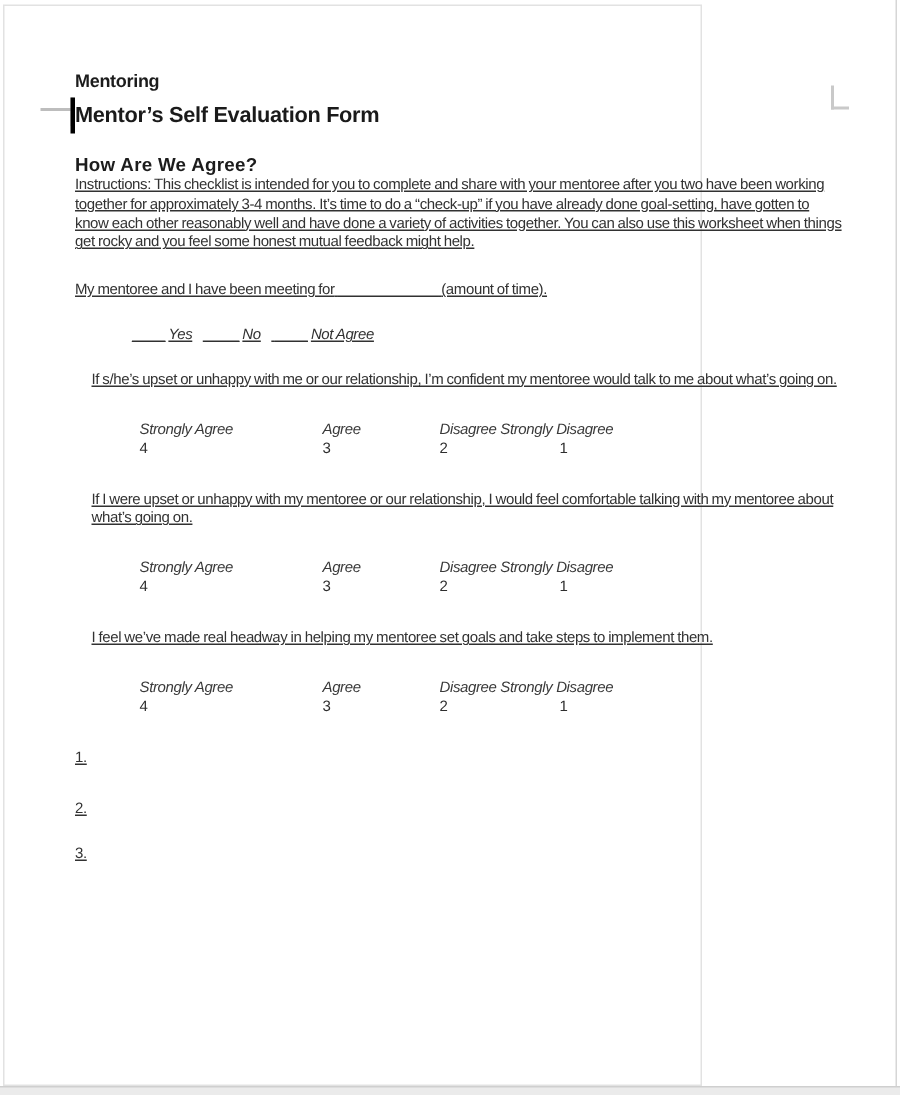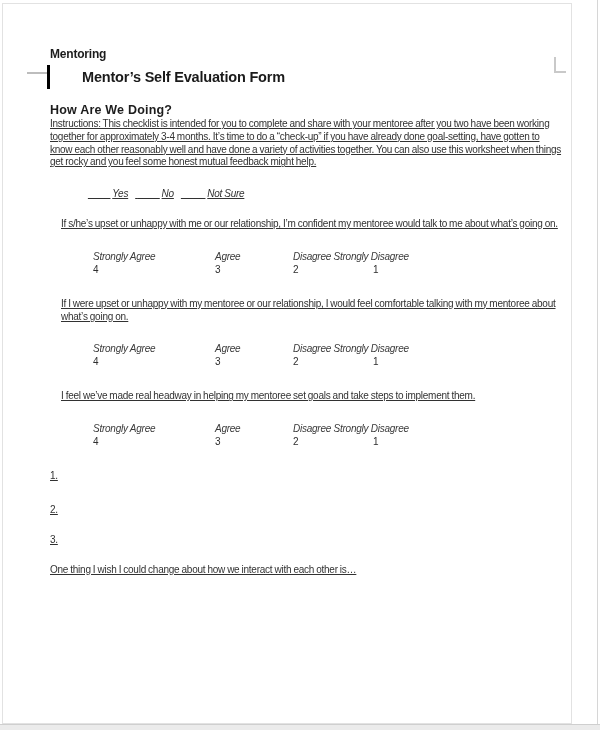--- a/index.html
+++ b/index.html
@@ -8,21 +8,21 @@
     width: 600px;
     height: 730px;
     background: #ffffff;
     font-family: "Liberation Sans", "DejaVu Sans", sans-serif;
     overflow: hidden;
   }
   .page {
     position: absolute;
     left: 2px;
     top: 3px;
-    width: 570px;
+    width: 466px;
     height: 721px;
     background: #ffffff;
     border: 1px solid #e2e2e2;
     box-sizing: border-box;
   }
   .outer-edge-right {
     position: absolute;
     right: 2px;
     top: 0;
     width: 1px;
@@ -84,21 +84,20 @@
     letter-spacing: -0.2px;
   }
   .title {
     position: relative;
     font-size: 14.5px;
     font-weight: bold;
     color: #1a1a1a;
     line-height: 18px;
     margin: 0 0 17px 0;
     letter-spacing: -0.2px;
-    padding-left: 32px;
   }
   .caret {
     position: absolute;
     left: -3px;
     top: -3px;
     width: 3px;
     height: 24px;
     background: #000000;
   }
   .heading {
@@ -162,29 +161,34 @@
 
   <div class="content">
 
     <div class="kicker">Mentoring</div>
 
     <div class="title">
       <span class="caret"></span>
       <span>Mentor’s Self Evaluation Form</span>
     </div>
 
-    <div class="heading">How Are We Doing?</div>
+    <div class="heading">How Are We Agree?</div>
 
     <p class="instructions">Instructions: This checklist is intended for you to complete and share with your mentoree after you two have been working together for approximately 3-4 months. It’s time to do a “check-up” if you have already done goal-setting, have gotten to know each other reasonably well and have done a variety of activities together. You can also use this worksheet when things get rocky and you feel some honest mutual feedback might help.</p>
 
+    <p class="line">
+      <span>My mentoree and I have been meeting for</span>
+      <span class="blank">____________</span>
+      <span>(amount of time).</span>
+    </p>
 
     <p class="trust-options">
       <span class="opt"><span class="blank">____</span><i>Yes</i></span>
       <span class="opt"><span class="blank">____</span><i>No</i></span>
-      <span class="opt"><span class="blank">____</span><i>Not Sure</i></span>
+      <span class="opt"><span class="blank">____</span><i>Not Agree</i></span>
     </p>
 
     <p class="q">If s/he’s upset or unhappy with me or our relationship, I’m confident my mentoree would talk to me about what’s going on.</p>
 
     <div class="scale">
       <span class="sl pos1">Strongly Agree</span>
       <span class="sl pos2">Agree</span>
       <span class="sl pos3">Disagree Strongly Disagree</span>
       <span class="sv pos1">4</span>
       <span class="sv pos2">3</span>
@@ -213,19 +217,18 @@
       <span class="sv pos1">4</span>
       <span class="sv pos2">3</span>
       <span class="sv pos3">2</span>
       <span class="sv pos4">1</span>
     </div>
 
     <p class="num n1">1.</p>
     <p class="num n2">2.</p>
     <p class="num n3">3.</p>
 
-    <p class="final">One thing I wish I could change about how we interact with each other is…</p>
 
   </div>
 </div>
 
 <div class="outer-edge-right"></div>
 <div class="bottom-strip"></div>
 
 </body></html>

